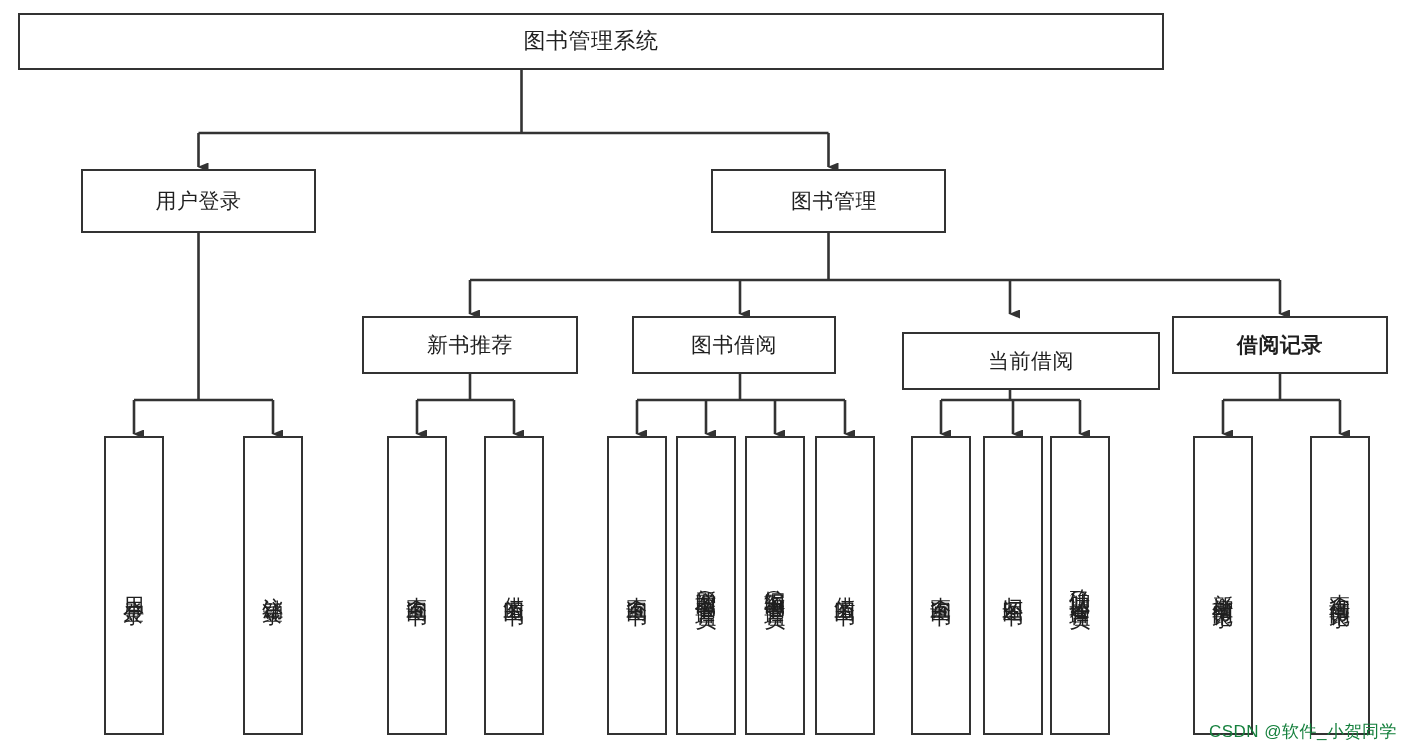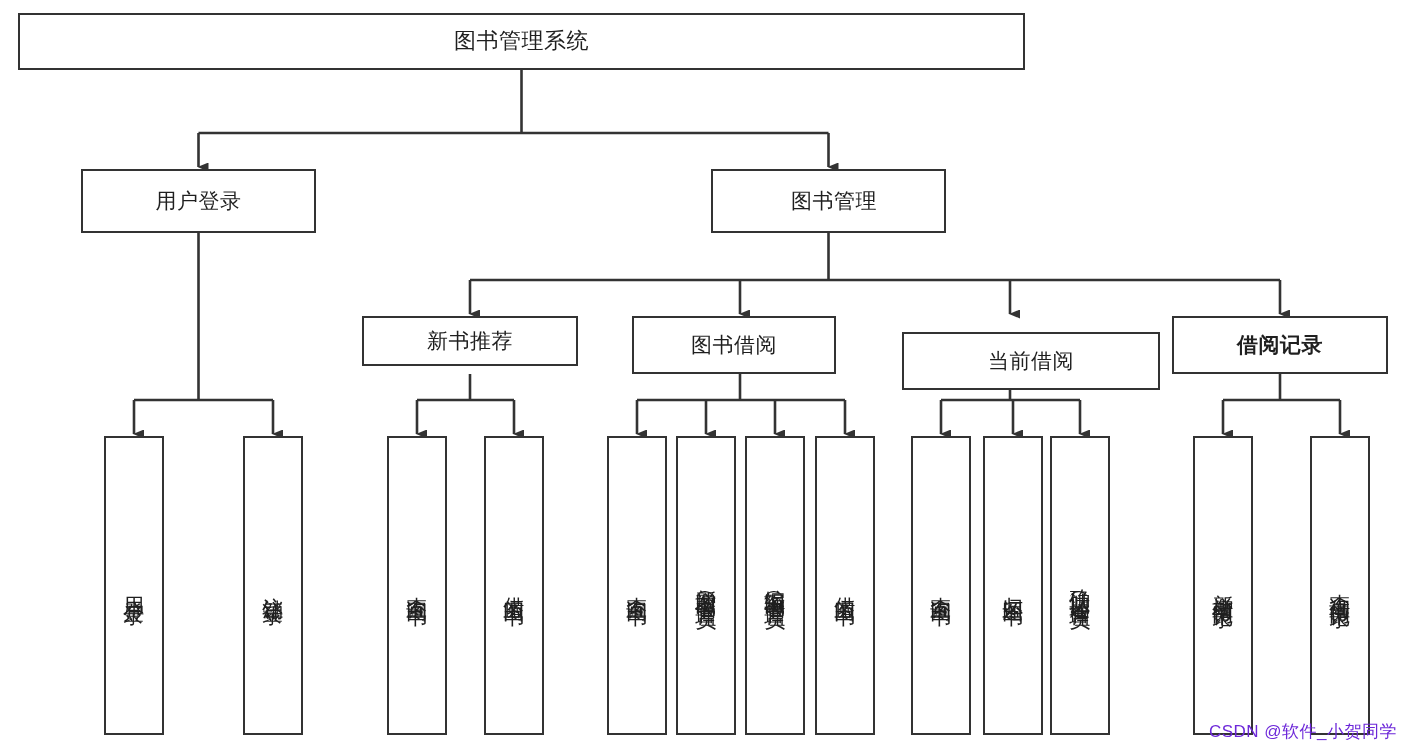--- a/index.html
+++ b/index.html
@@ -53,21 +53,21 @@
     white-space: normal;
   }
   .node.root .node-label {
     font-size: 22px;
   }
   #watermark {
     position: absolute;
     right: 8px;
     bottom: 4px;
     font-size: 17px;
-    color: #6d28d9;
+    color: #15803d;
     z-index: 5;
     white-space: nowrap;
     letter-spacing: 0.5px;
   }
 </style>
 </head>
 <body>
 
 <div id="diagram-root">
 
@@ -108,30 +108,30 @@
         <path d="M1013,400 L1013,434" marker-end="url(#arrowhead)"></path>
         <path d="M1080,400 L1080,434" marker-end="url(#arrowhead)"></path>
         <path d="M1280,374 L1280,400"></path>
         <path d="M1223,400 L1340,400"></path>
         <path d="M1223,400 L1223,434" marker-end="url(#arrowhead)"></path>
         <path d="M1340,400 L1340,434" marker-end="url(#arrowhead)"></path>
       </g>
   </svg>
 
   <div id="node-layer">
-      <div class="node horizontal root" style="left: 18px; top: 13px; width: 1007px; height: 57px;">
+      <div class="node horizontal root" style="left: 18px; top: 13px; width: 1146px; height: 57px;">
         <span class="node-label">图书管理系统</span>
       </div>
       <div class="node horizontal" style="left: 81px; top: 169px; width: 235px; height: 64px;">
         <span class="node-label">用户登录</span>
       </div>
       <div class="node horizontal" style="left: 711px; top: 169px; width: 235px; height: 64px; padding-left: 11px;">
         <span class="node-label">图书管理</span>
       </div>
-      <div class="node horizontal" style="left: 362px; top: 316px; width: 216px; height: 50px;">
+      <div class="node horizontal" style="left: 362px; top: 316px; width: 216px; height: 58px;">
         <span class="node-label">新书推荐</span>
       </div>
       <div class="node horizontal" style="left: 632px; top: 316px; width: 204px; height: 58px;">
         <span class="node-label">图书借阅</span>
       </div>
       <div class="node horizontal" style="left: 902px; top: 332px; width: 258px; height: 58px;">
         <span class="node-label">当前借阅</span>
       </div>
       <div class="node horizontal" style="left: 1172px; top: 316px; width: 216px; height: 58px; font-weight: bold;">
         <span class="node-label">借阅记录</span>

